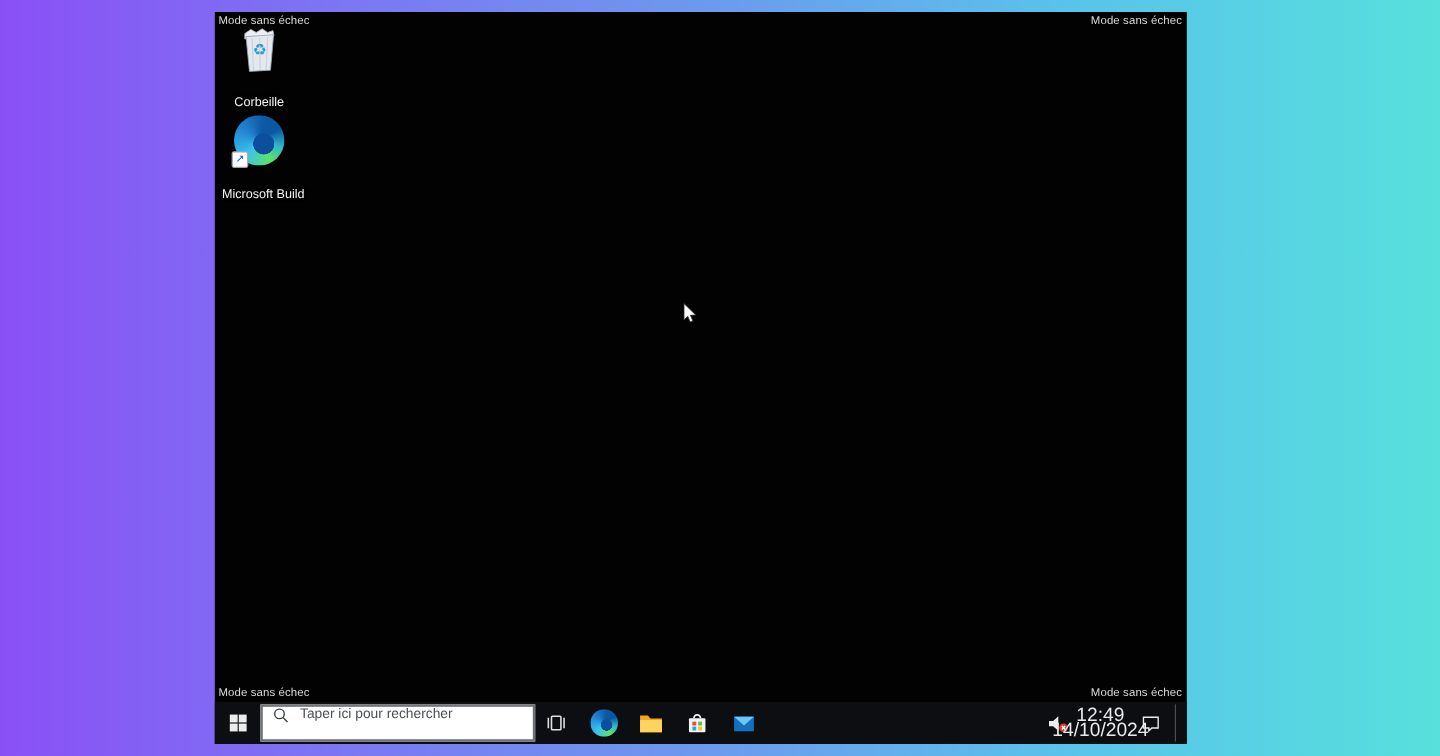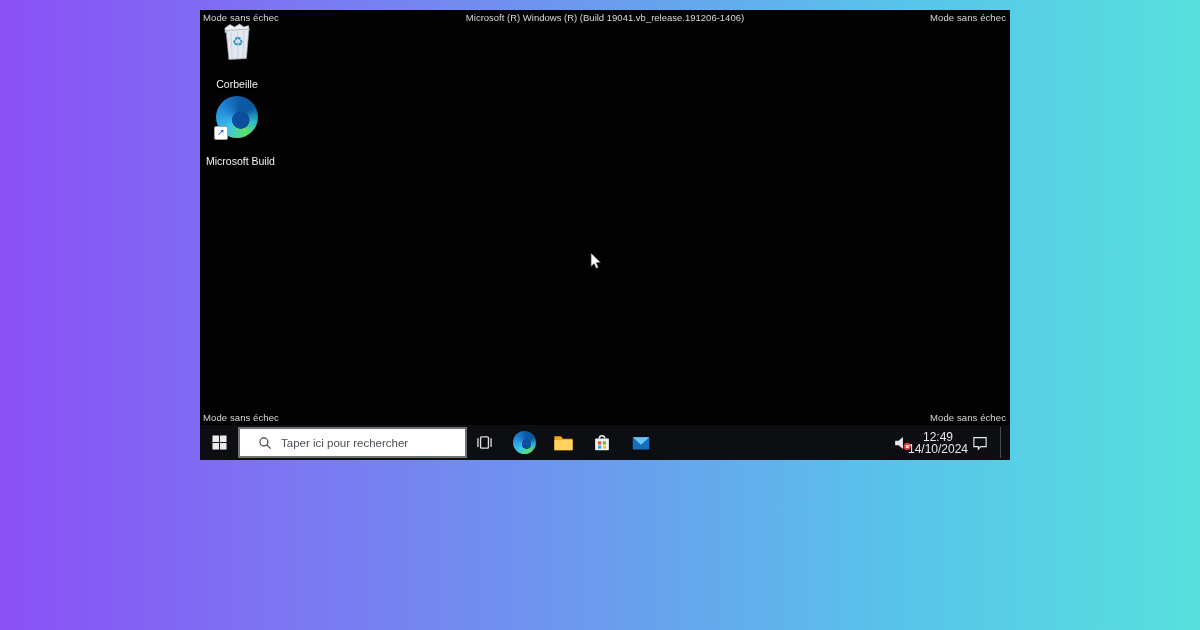--- a/index.html
+++ b/index.html
@@ -8,21 +8,21 @@
     font-family:"Liberation Sans","DejaVu Sans",sans-serif;
     background:linear-gradient(90deg,
       var(--bg-gradient-left,#8a50f6) 0%,
       #7b78f2 25%,
       var(--bg-gradient-mid,#6b9bee) 50%,
       #58c4ea 75%,
       var(--bg-gradient-right,#57e0dc) 100%);
     position:relative;
   }
   .desktop{
-    position:absolute;left:200px;top:10px;width:810px;height:450px;
+    position:absolute;left:179px;top:10px;width:810px;height:610px;
     background:var(--desktop-bg,#020202);
   }
   .safe-mode{
     position:absolute;font-size:9.5px;color:#d9d9d9;letter-spacing:.1px;white-space:nowrap;
   }
   .sm-tl{left:3px;top:2px}
   .sm-tr{right:4px;top:2px}
   .sm-bl{left:3px;bottom:37px}
   .sm-br{right:4px;bottom:37px}
   .build-label{
@@ -64,43 +64,42 @@
   }
   .tb-start{left:0;width:38px;}
   .tb-taskview{left:265px;width:39px;}
   .tb-edge{left:305px;width:39px;}
   .tb-explorer{left:344px;width:39px;}
   .tb-store{left:382px;width:39px;}
   .tb-mail{left:421px;width:39px;}
   .searchbox{
     position:absolute;left:38px;top:2px;width:229px;height:31px;box-sizing:border-box;
     background:var(--search-bg,#ffffff);border:2px solid #6f7277;
-    display:flex;align-items:center;gap:9px;padding-left:18px;cursor:text;
+    display:flex;align-items:flex-start;gap:9px;padding-left:8px;cursor:text;
   }
   .searchbox .ph{font-size:11.5px;color:var(--search-text,#4d4f54);white-space:nowrap;}
   .tray-icon{
     position:absolute;top:0;height:35px;display:flex;align-items:center;justify-content:center;line-height:0;
   }
   .tr-volume{left:691px;width:22px;}
   .tr-bubble{left:770px;width:20px;}
   .clock{
     position:absolute;left:711px;top:0;width:54px;height:35px;
     display:flex;flex-direction:column;align-items:center;justify-content:center;
-    font-size:12px;line-height:12px;color:#e8e8e8;white-space:nowrap;
+    font-size:16px;line-height:12px;color:#e8e8e8;white-space:nowrap;
   }
   .tb-divider{position:absolute;left:800px;top:2px;bottom:2px;width:1px;background:#4a4d52;}
   .show-desktop{position:absolute;left:801px;top:0;width:9px;height:35px;}
 </style>
 </head>
 <body>
 
 <div class="desktop">
 
   <div class="safe-mode sm-tl">Mode sans échec</div>
-  <div class="build-label">Microsoft (R) Windows (R) (Build 19041.vb_release.191206-1406)</div>
   <div class="safe-mode sm-tr">Mode sans échec</div>
   <div class="safe-mode sm-bl">Mode sans échec</div>
   <div class="safe-mode sm-br">Mode sans échec</div>
 
   <div class="desktop-icon di-recycle">
     <span class="di-art">
       <svg width="38" height="40" viewBox="0 0 38 40">
         <path d="M7 7 l5-3.5 4.5 2.5 5-3 4.5 3 4.5-1.5 0.8 4.5 -24.3 2.5z" fill="#eceff3" stroke="#a9b1ba" stroke-width="0.7"></path>
         <path d="M8 9.5 L31 8 l-2.6 29.5 -17.5 1z" fill="#e3e8ef" stroke="#9aa3ad" stroke-width="0.7"></path>
         <path d="M13 11 l1.2 26.5 M19.5 10.6 l0.3 27 M26 10.2 l-1.2 27.3" stroke="#c6cdd6" stroke-width="0.8" fill="none"></path>

